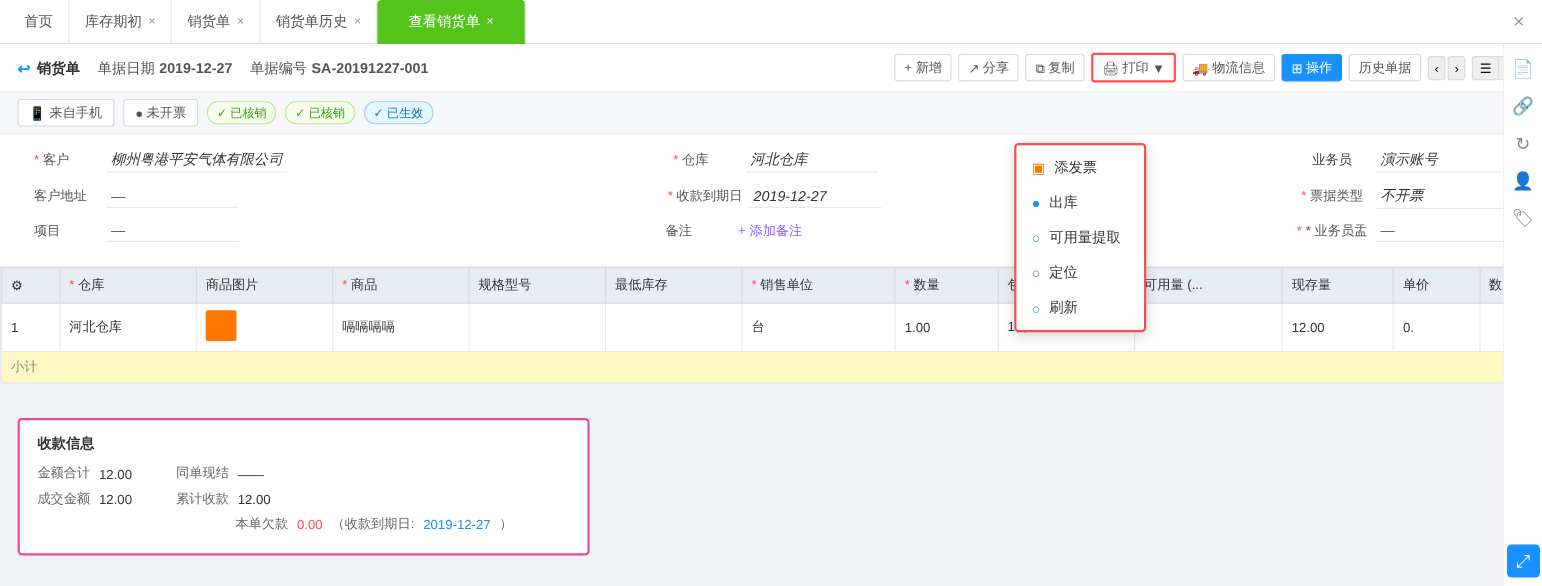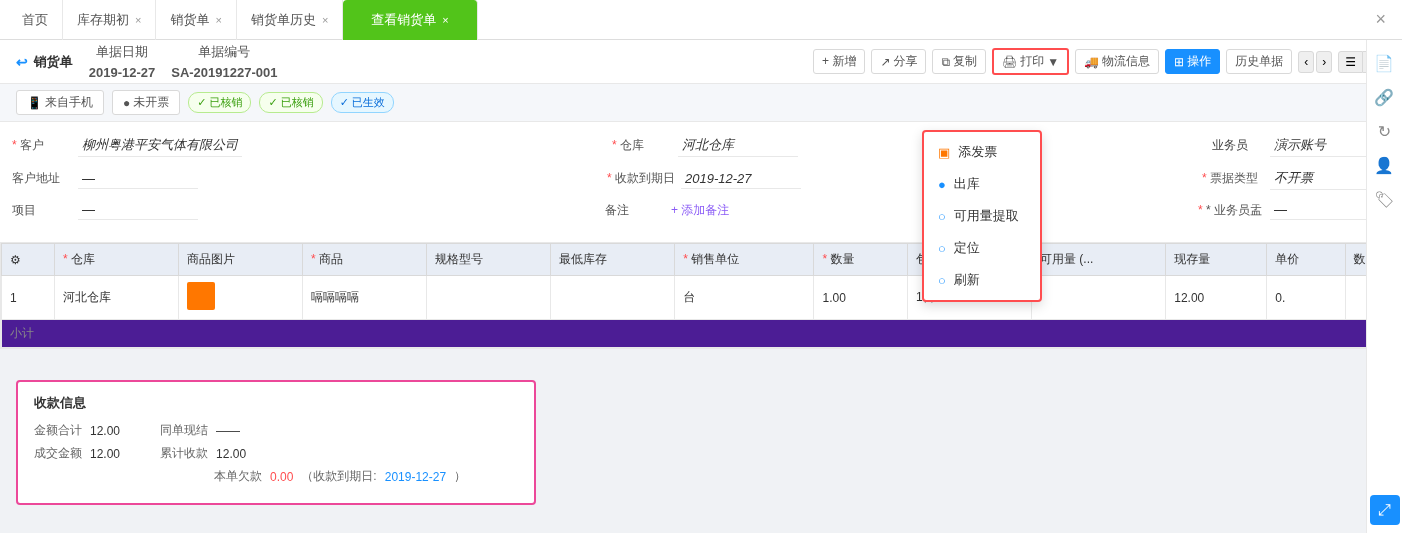--- a/index.html
+++ b/index.html
@@ -29,21 +29,21 @@
 
     
     .doc-header {
       display: flex; align-items: center; background: #fff;
       border-bottom: 1px solid #e8e8e8; padding: 0 16px; height: 44px;
       gap: 16px;
     }
     .doc-title { display: flex; align-items: center; gap: 6px; font-weight: bold; font-size: 13px; color: #333; }
     .doc-title-icon { color: #1890ff; font-size: 14px; }
     .doc-meta { display: flex; align-items: center; gap: 16px; font-size: 13px; color: #555; }
-    .doc-meta span { display: flex; align-items: center; gap: 4px; flex-direction: column; }
+    .doc-meta span { display: flex; align-items: center; gap: 4px; }
     .doc-actions {
       margin-left: auto; display: flex; align-items: center; gap: 6px;
     }
     .action-btn {
       display: flex; align-items: center; gap: 3px; padding: 3px 8px;
       border: 1px solid #d9d9d9; border-radius: 3px; background: #fff;
       cursor: pointer; font-size: 12px; color: #555; white-space: nowrap;
     }
     .action-btn.active-op {
       background: #1890ff; color: #fff; border-color: #1890ff;
@@ -68,21 +68,21 @@
     }
     .status-badge {
       display: inline-flex; align-items: center; gap: 3px;
       padding: 2px 8px; border-radius: 10px; font-size: 11px;
     }
     .badge-green { background: #f6ffed; color: #389e0d; border: 1px solid #b7eb8f; }
     .badge-blue { background: #e6f7ff; color: #096dd9; border: 1px solid #91d5ff; }
 
     
     .form-area {
-      padding: 12px 12px; background: #fff;
+      padding: 12px 31px; background: #fff;
     }
     .form-row {
       display: flex; align-items: center; margin-bottom: 10px; gap: 0;
     }
     .form-field {
       display: flex; align-items: center; flex: 1; gap: 6px; min-width: 0;
     }
     .form-label {
       font-size: 12px; color: #555; white-space: nowrap; min-width: 60px;
     }
@@ -105,21 +105,21 @@
     }
     .data-table thead tr { background: #e8edf5; }
     .data-table thead th {
       padding: 7px 8px; border: 1px solid #d9d9d9; text-align: left;
       font-weight: normal; color: #333; white-space: nowrap;
     }
     .data-table tbody tr { background: #fff; }
     .data-table tbody td {
       padding: 6px 8px; border: 1px solid #e8e8e8; color: #333;
     }
-    .data-table tfoot tr { background: #4c1d95; }
+    .data-table tfoot tr { background: #fef9c3; }
     .data-table tfoot td { padding: 5px 8px; border: 1px solid #e8e8e8; color: #888; font-size: 12px; }
     .product-thumb { width: 28px; height: 28px; background: #ff7700; display: inline-block; border-radius: 2px; }
     .table-wrapper { overflow-x: auto; border: 1px solid #e8e8e8; margin: 0 0 0 0; }
 
     
     .payment-box {
       border: 2px solid #ec4899; border-radius: 4px; padding: 12px 16px;
       margin: 27px 16px; display: inline-block; min-width: 520px; background: #fff;
     }
     .payment-title { font-weight: bold; font-size: 13px; margin-bottom: 10px; }

